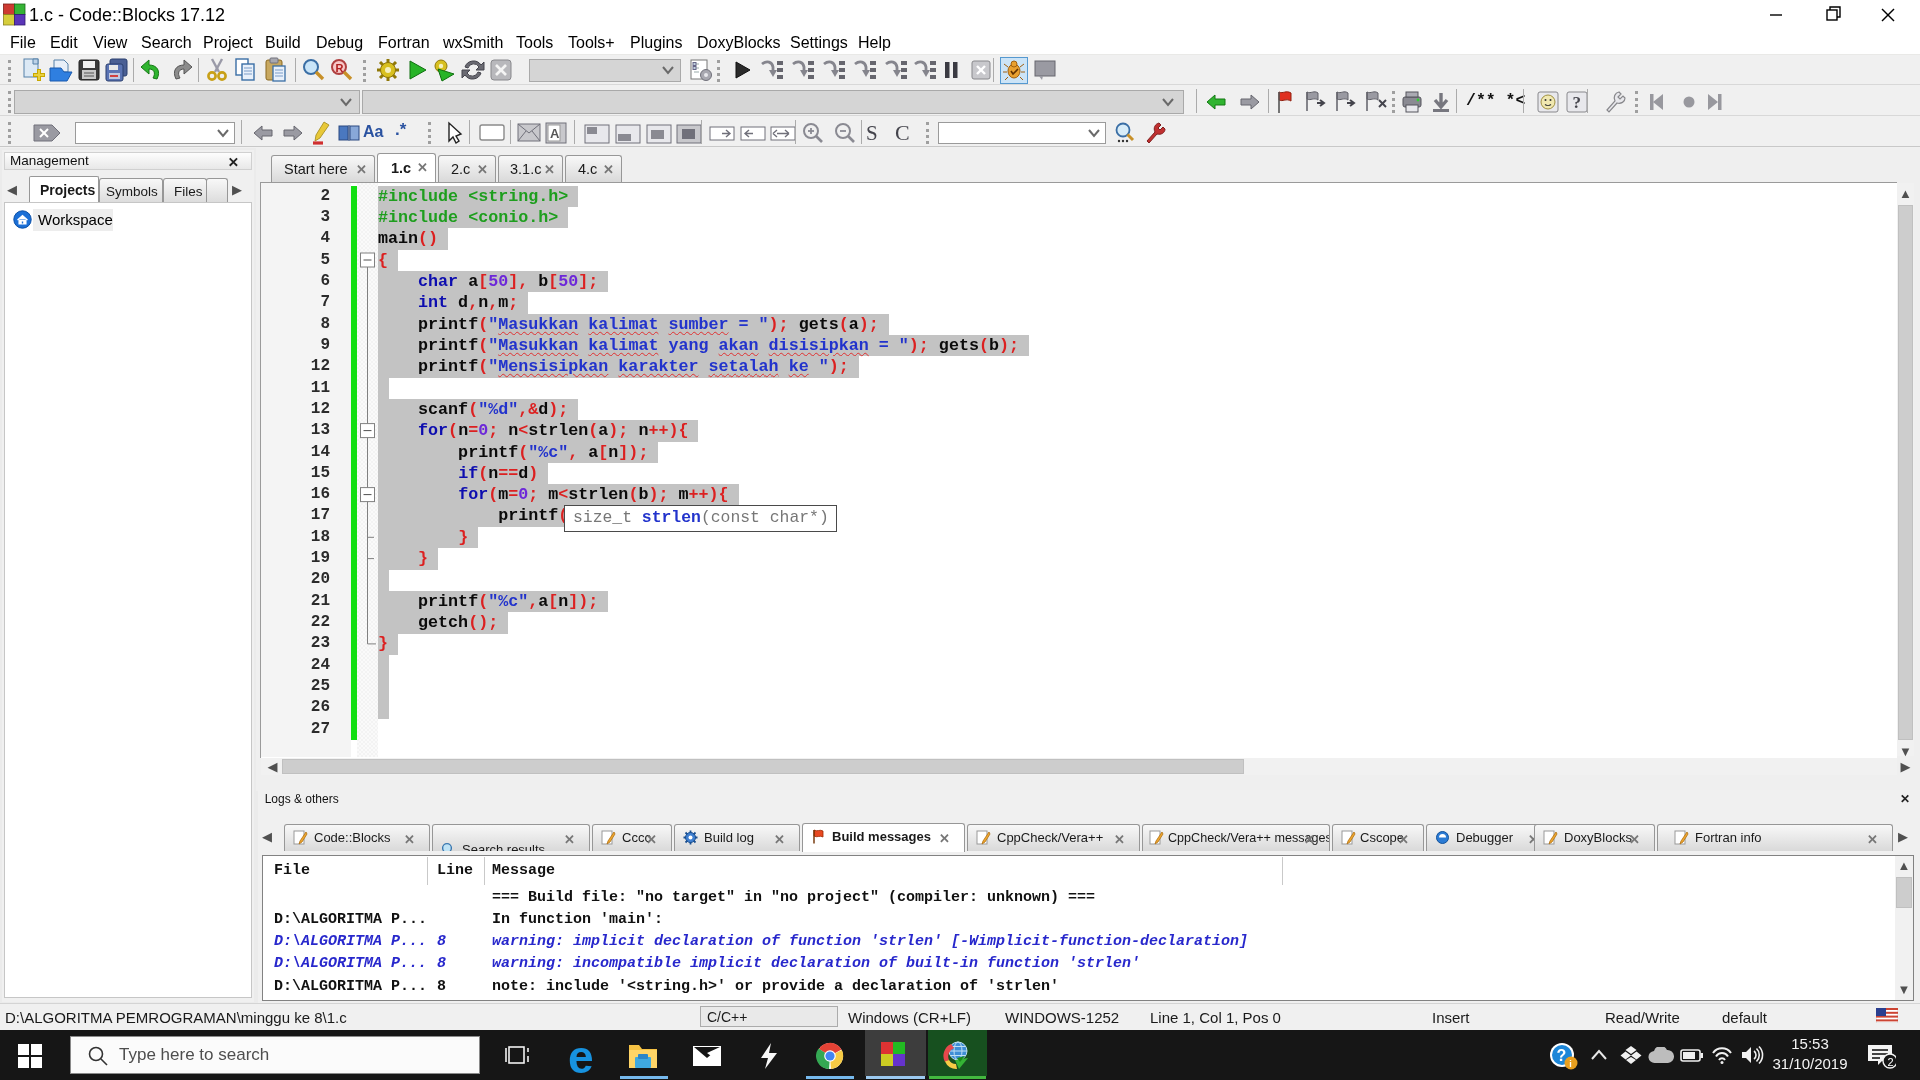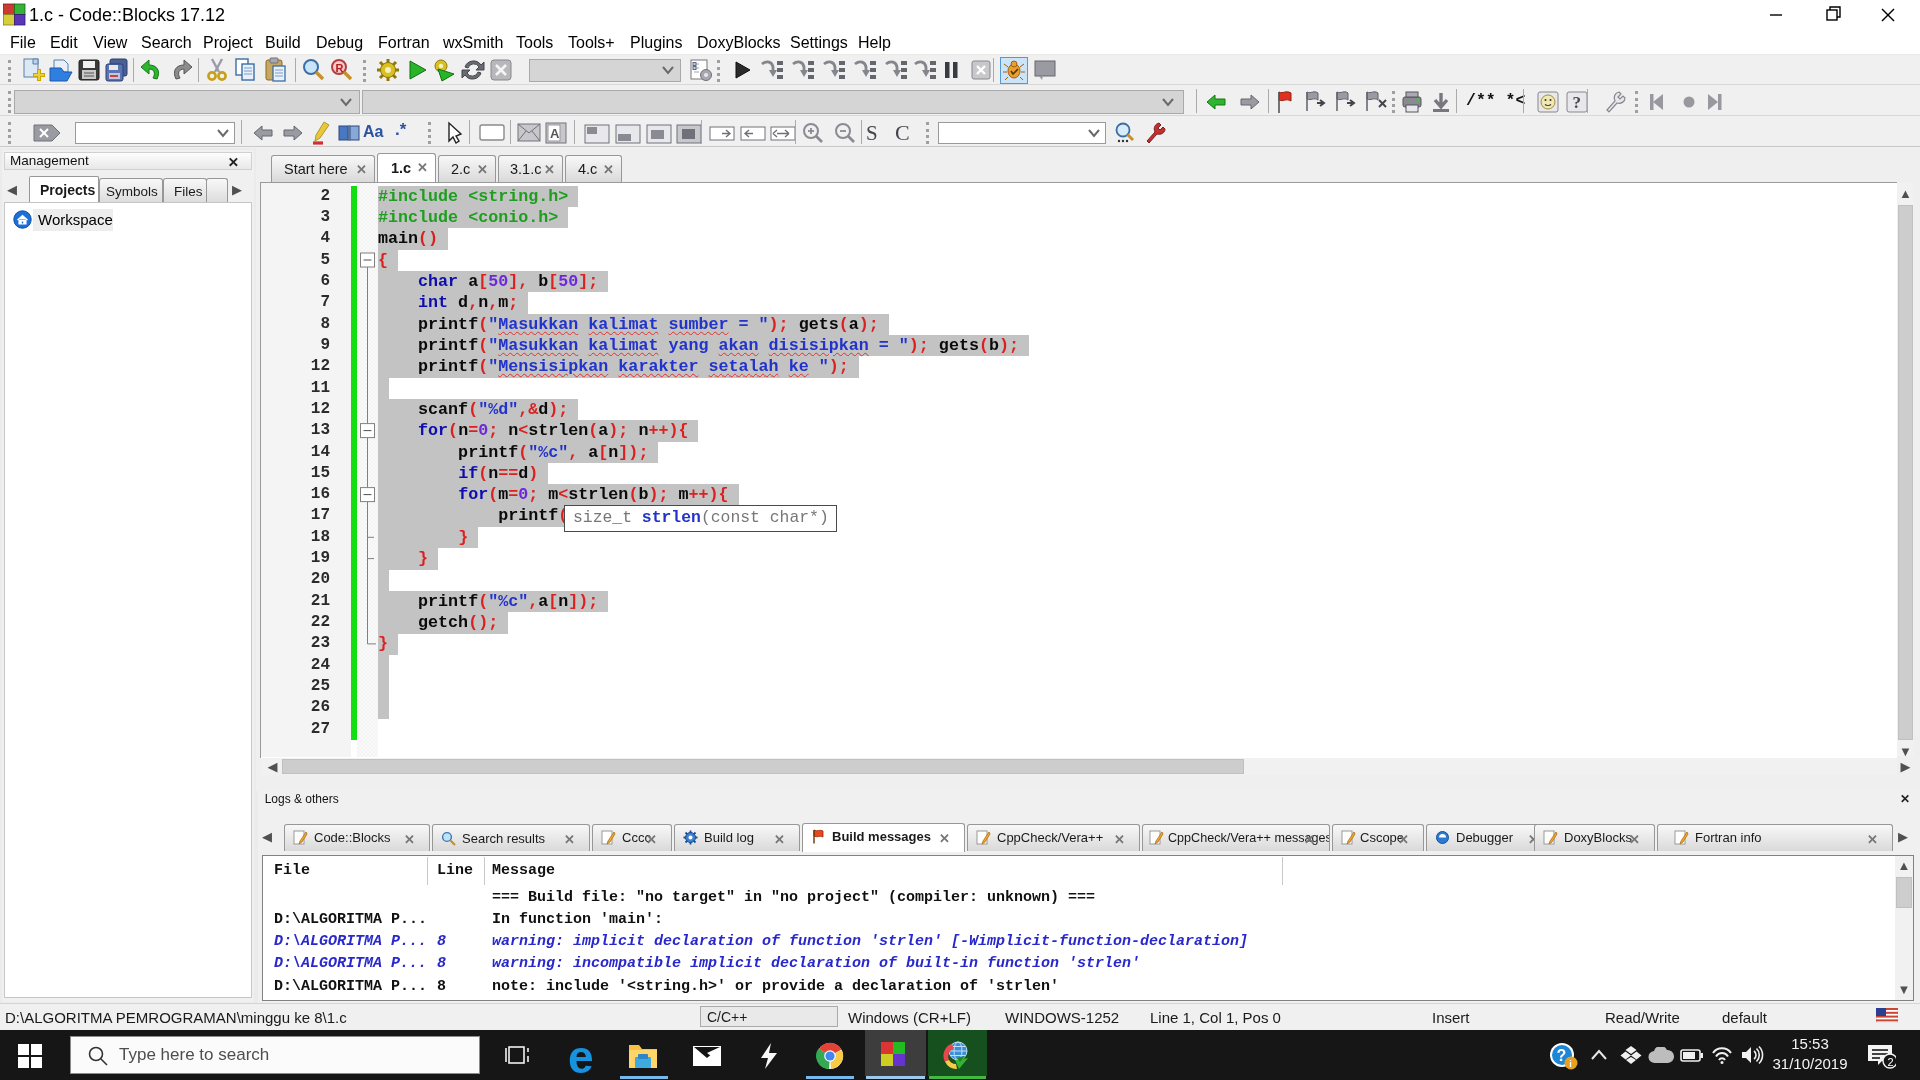--- a/index.html
+++ b/index.html
@@ -621,21 +621,21 @@
 <div class="abs arr" style="left:1897px;top:759px;width:17px;">▶</div>
 
 <div class="abs" id="logs"></div>
 <div class="abs" id="logs-title">&nbsp;&nbsp;Logs &amp; others<span style="position:absolute;right:10px;top:0;font-weight:bold;color:#222">✕</span></div>
 <div class="abs" id="logs-tabs">
 <span class="arr" style="position:absolute;left:4px;top:7px">◀</span>
 <div class="tab" style="left:26px;top:2px;width:146px;padding:5px 0 0 8px;font-size:13px;white-space:nowrap;overflow:hidden;"><svg width="15" height="15" viewBox="0 0 15 15">
         <rect x="1" y="1" width="10" height="13" fill="#FFFFFF" stroke="#999"></rect>
         <path d="M13 2 L7 11 L6 14 L9 12 L14 4 Z" fill="#F0A830" stroke="#B07010" stroke-width="0.8"></path>
       </svg><span style="vertical-align:3px;margin-left:6px">Code::Blocks</span><span class="x" style="float:right;margin-right:7px;margin-top:1px;">✕</span></div>
-<div class="tab" style="left:174px;top:2px;width:158px;padding:6px 0 0 8px;font-size:13px;white-space:nowrap;overflow:hidden;"><svg width="15" height="15" viewBox="0 0 15 15">
+<div class="tab" style="left:174px;top:2px;width:158px;padding:17px 0 0 8px;font-size:13px;white-space:nowrap;overflow:hidden;"><svg width="15" height="15" viewBox="0 0 15 15">
         <circle cx="6" cy="6" r="4.4" fill="#BFE3F5" stroke="#3A78B0" stroke-width="1.4"></circle>
         <line x1="9.5" y1="9.5" x2="14" y2="14" stroke="#C89028" stroke-width="2.2"></line>
       </svg><span style="vertical-align:3px;margin-left:6px">Search results</span><span class="x" style="float:right;margin-right:7px;margin-top:1px;">✕</span></div>
 <div class="tab" style="left:334px;top:2px;width:80px;padding:5px 0 0 8px;font-size:13px;white-space:nowrap;overflow:hidden;"><svg width="15" height="15" viewBox="0 0 15 15">
         <rect x="1" y="1" width="10" height="13" fill="#FFFFFF" stroke="#999"></rect>
         <path d="M13 2 L7 11 L6 14 L9 12 L14 4 Z" fill="#F0A830" stroke="#B07010" stroke-width="0.8"></path>
       </svg><span style="vertical-align:3px;margin-left:6px">Cccc</span><span class="x" style="float:right;margin-right:7px;margin-top:1px;">✕</span></div>
 <div class="tab" style="left:416px;top:2px;width:126px;padding:5px 0 0 8px;font-size:13px;white-space:nowrap;overflow:hidden;"><svg width="15" height="15" viewBox="0 0 15 15">
         <circle cx="7.5" cy="7.5" r="5" fill="#3F7FD0" stroke="#1A4F90"></circle>
         <circle cx="7.5" cy="7.5" r="2" fill="#FFF"></circle>

